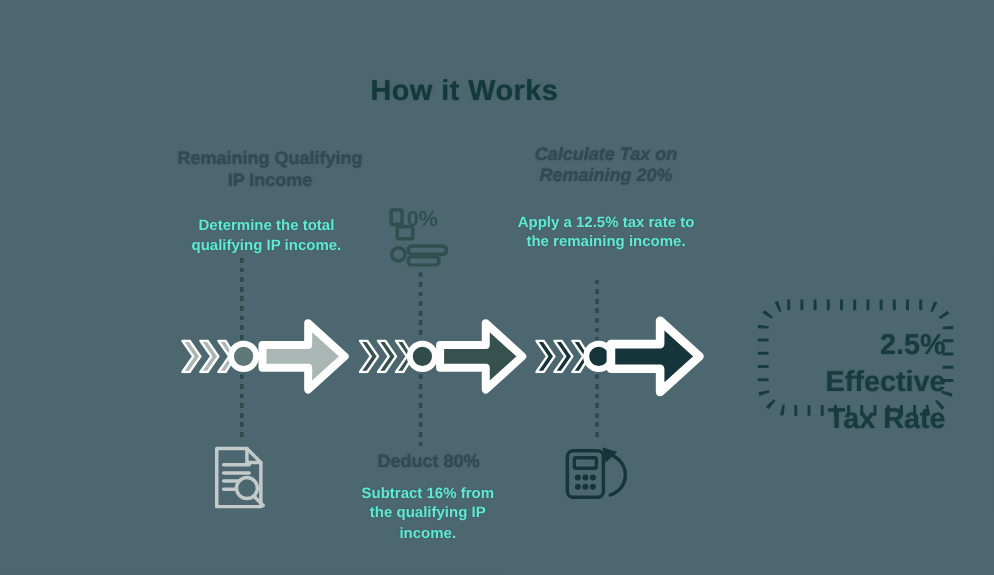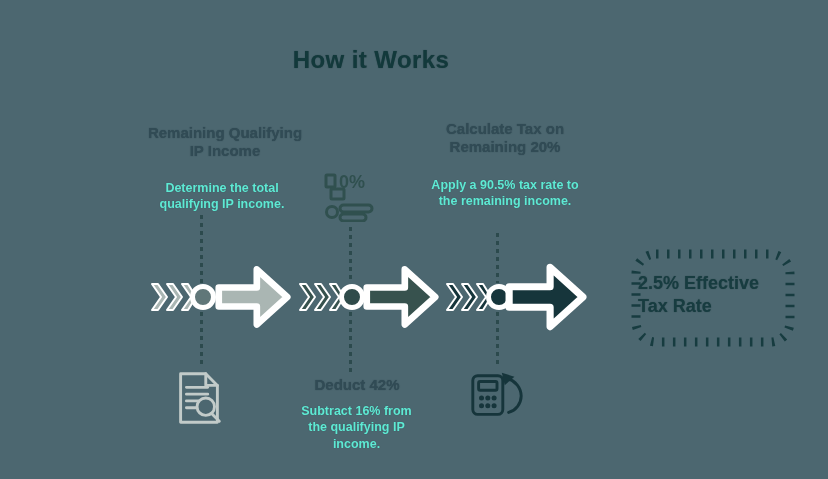--- a/index.html
+++ b/index.html
@@ -2,31 +2,31 @@
 <html><head>
 <meta charset="utf-8">
 <style>
   html,body{margin:0;padding:0;background:#4c6770;}
   .canvas{
     position:relative;width:828px;height:479px;overflow:hidden;
     background:#4c6770;
     font-family:"Liberation Sans", sans-serif;
   }
   .page-title{
-    position:absolute;left:231px;top:46px;width:280px;margin:0;
+    position:absolute;left:231px;top:46px;width:280px;margin:16px;
     text-align:center;font-size:24px;font-weight:800;letter-spacing:.4px;
     color:#12393b;text-shadow:0 0 1px rgba(10,35,36,.55);
   }
   .step-title{
     position:absolute;text-align:center;font-weight:700;font-size:15px;
     line-height:1.18;color:#314b55;text-shadow:0 0 1px rgba(16,40,46,.5);
   }
   .t1{left:140px;top:124px;width:170px;}
   .t2{left:267px;top:376px;width:180px;}
-  .t3{left:420px;top:120px;width:170px;}
+  .t3{left:420px;top:120px;width:170px;font-style:italic;}
   .step-desc{
     position:absolute;text-align:center;font-weight:600;font-size:12.5px;
     line-height:1.3;color:#5eead4;text-shadow:0 0 1px rgba(16,40,46,.35);
   }
   .d1{left:152px;top:180px;width:140px;}
   .d2{left:294px;top:403px;width:125px;}
   .d3{left:430px;top:177px;width:150px;}
   .vdash{
     position:absolute;width:3px;
     background:repeating-linear-gradient(to bottom,#2c4a4d 0 4px,rgba(0,0,0,0) 4px 8px);
@@ -34,40 +34,40 @@
   .v1a{left:200px;top:215px;height:68px;}
   .v1b{left:200px;top:312px;height:56px;}
   .v2a{left:349px;top:227px;height:56px;}
   .v2b{left:349px;top:312px;height:62px;}
   .v3a{left:496px;top:233px;height:50px;}
   .v3b{left:496px;top:312px;height:54px;}
   .abs{position:absolute;}
   .badge{position:absolute;left:628px;top:246px;width:170px;height:104px;}
   .badge-ticks{position:absolute;left:0;top:0;}
   .badge-text{
-    position:absolute;left:10px;top:26px;width:150px;text-align:left;
-    font-size:18px;font-weight:700;line-height:1.3;color:#173c40;
+    position:absolute;left:10px;top:26px;width:150px;text-align:right;
+    font-size:24px;font-weight:700;line-height:1.3;color:#173c40;
     text-shadow:0 0 1px rgba(10,35,36,.5);
   }
 </style>
 </head>
 <body>
 
 <div class="canvas">
 
   <h1 class="page-title">How it Works</h1>
 
   <div class="step-title t1">Remaining Qualifying IP Income</div>
   <div class="step-desc d1">Determine the total qualifying IP income.</div>
 
-  <div class="step-title t2">Deduct 42%</div>
+  <div class="step-title t2">Deduct 80%</div>
   <div class="step-desc d2">Subtract 16% from the qualifying IP income.</div>
 
   <div class="step-title t3">Calculate Tax on Remaining 20%</div>
-  <div class="step-desc d3">Apply a 90.5% tax rate to the remaining income.</div>
+  <div class="step-desc d3">Apply a 12.5% tax rate to the remaining income.</div>
 
   <div class="vdash v1a"></div>
   <div class="vdash v1b"></div>
   <div class="vdash v2a"></div>
   <div class="vdash v2b"></div>
   <div class="vdash v3a"></div>
   <div class="vdash v3b"></div>
 
   <svg class="abs" style="left:151px;top:283px" width="46" height="28" viewBox="0 0 46 28">
     <g stroke="#fff" stroke-width="2" stroke-linejoin="round">

